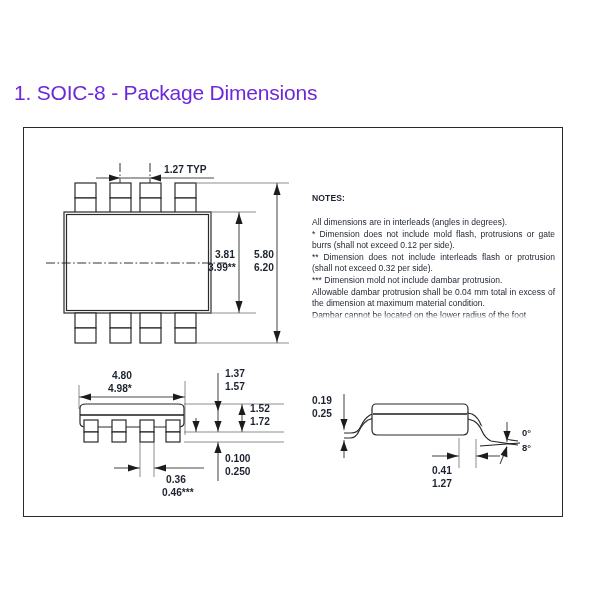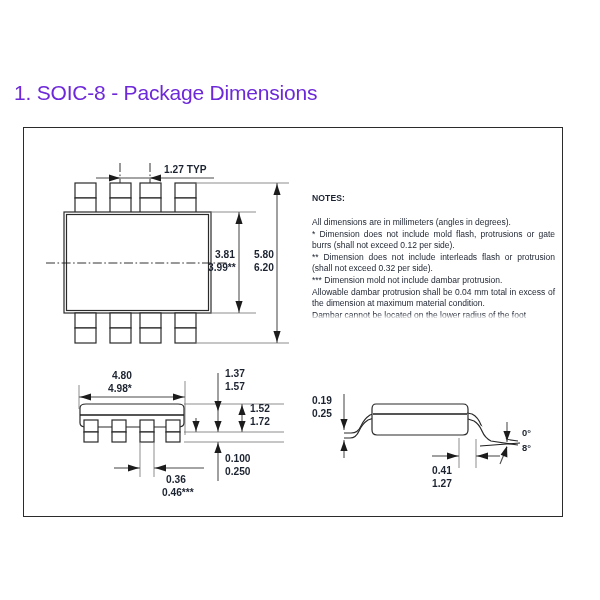--- a/index.html
+++ b/index.html
@@ -288,21 +288,21 @@
       <line class="dim-ln" x1="203" y1="36" x2="203" y2="56"></line>
       <polygon class="arw" points="203,55 199.4,45 206.6,45"></polygon>
       <line class="dim-ln" x1="196" y1="78" x2="203" y2="61"></line>
       <polygon class="arw" points="203,60 196.6,68.8 203.4,71.6"></polygon>
       <text class="dimtxt sm" x="218" y="50">0°</text>
       <text class="dimtxt sm" x="218" y="65">8°</text>
     </svg>
 
     <div id="notes-block" style="left:288px; top:45px; position:absolute; width:243px;margin-top:20px;">
       <div id="notes-heading">NOTES:</div>
-      <p class="note-line">All dimensions are in millimeters (angles in degrees).</p>
+      <p class="note-line">All dimensions are in interleads (angles in degrees).</p>
       <p class="note-line justified">* Dimension does not include mold flash, protrusions or gate burrs (shall not exceed 0.12 per side).</p>
       <p class="note-line justified">** Dimension does not include interleads flash or protrusion (shall not exceed 0.32 per side).</p>
       <p class="note-line">*** Dimension mold not include dambar protrusion.</p>
       <p class="note-line justified">Allowable dambar protrusion shall be 0.04 mm total in excess of the dimension at maximum material condition.</p>
       <div id="note-last">
         <p class="note-line">Dambar cannot be located on the lower radius of the foot</p>
         <div id="note-fade"></div>
       </div>
     </div>
 

